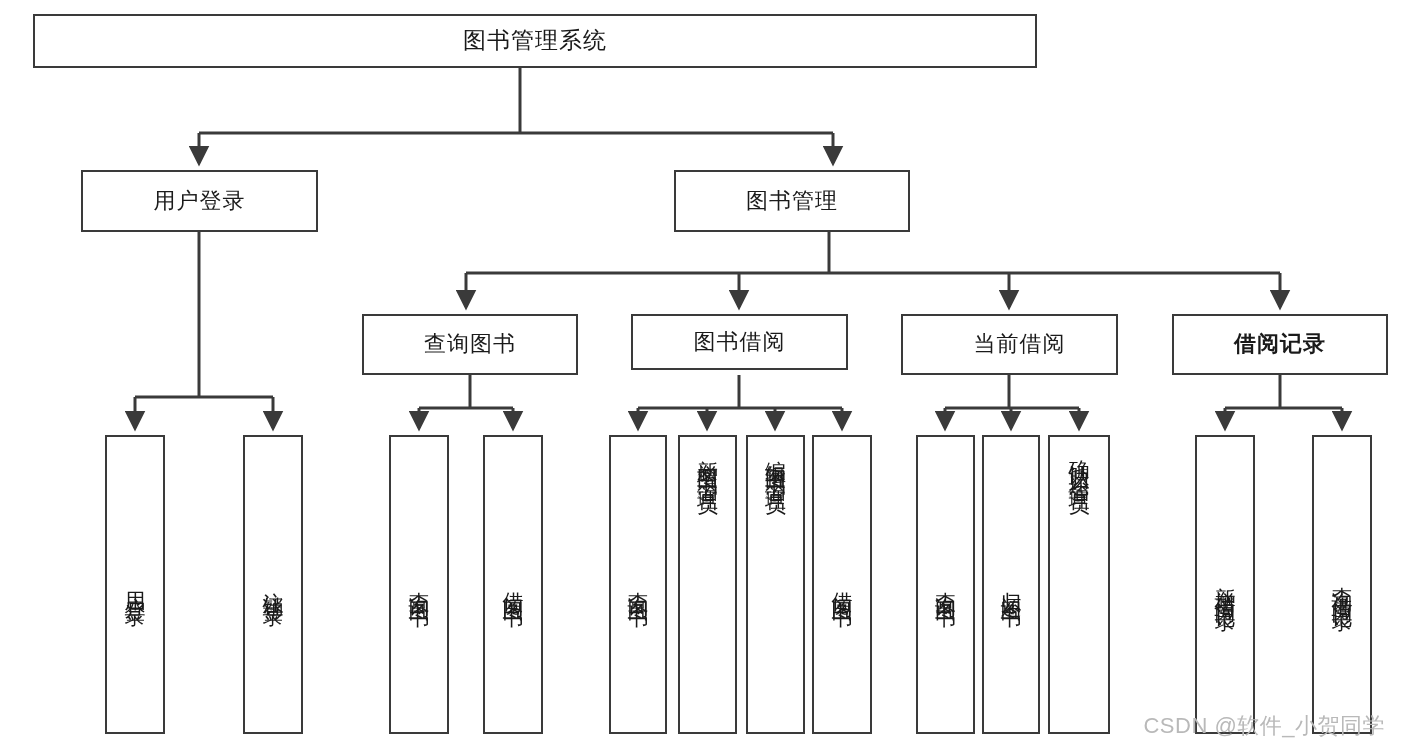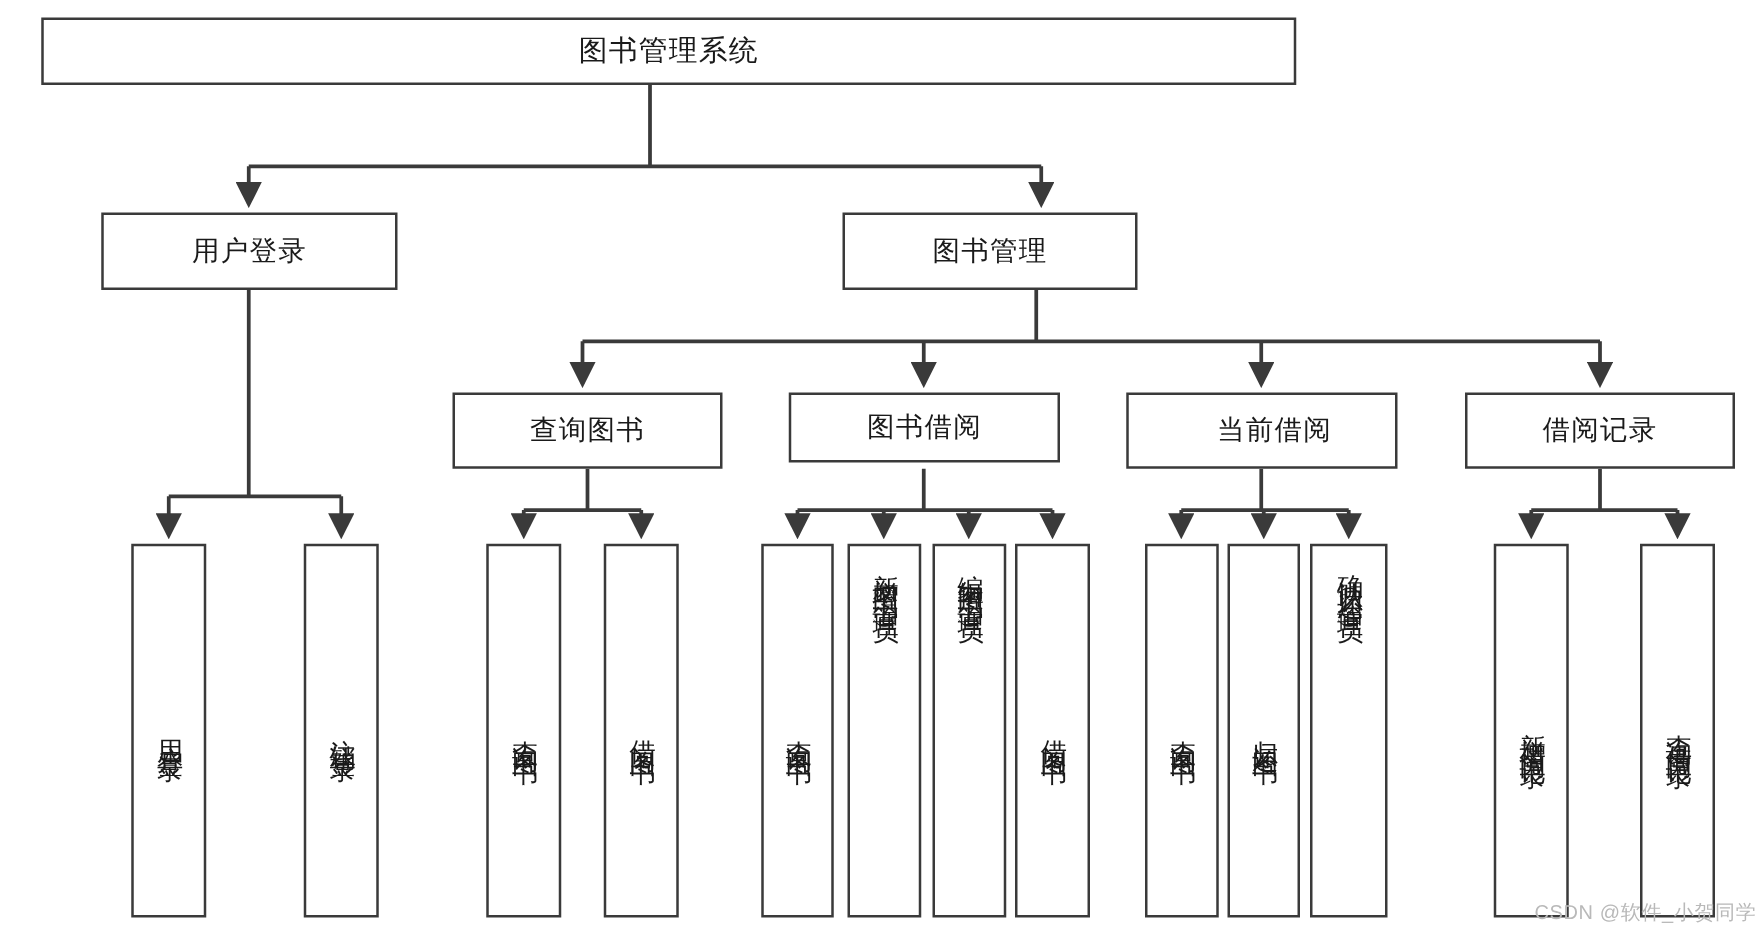--- a/index.html
+++ b/index.html
@@ -57,23 +57,23 @@
     line-height: 1.05;
     white-space: nowrap;
     color: #1a1a1a;
   }
   .leaf.centerv {
     align-items: center;
     padding-top: 0;
   }
   .watermark {
     position: absolute;
-    right: 0;
+    right: 20px;
     bottom: 6px;
-    font-size: 16px;
+    font-size: 22px;
     color: #b9b9b9;
     letter-spacing: 0.5px;
     white-space: nowrap;
     user-select: none;
   }
 </style>
 </head>
 <body>
 
 <div id="diagram-root">
@@ -141,21 +141,21 @@
 
   <div class="node horiz" style="left:362px; top:314px; width:216px; height:61px;">
     <span>查询图书</span>
   </div>
   <div class="node horiz" style="left:631px; top:314px; width:217px; height:56px;">
     <span>图书借阅</span>
   </div>
   <div class="node horiz" style="left:901px; top:314px; width:217px; height:61px;padding-left:20px;">
     <span>当前借阅</span>
   </div>
-  <div class="node horiz" style="left:1172px; top:314px; width:216px; height:61px;">
+  <div class="node horiz" style="left:1172px; top:314px; width:216px; height:61px;font-weight:bold;">
     <span>借阅记录</span>
   </div>
 
   <div class="node leaf centerv" style="left:105px; top:435px; width:60px; height:299px;">
     <span class="leaf-label">用户登录</span>
   </div>
   <div class="node leaf centerv" style="left:243px; top:435px; width:60px; height:299px;">
     <span class="leaf-label">注销登录</span>
   </div>
 

